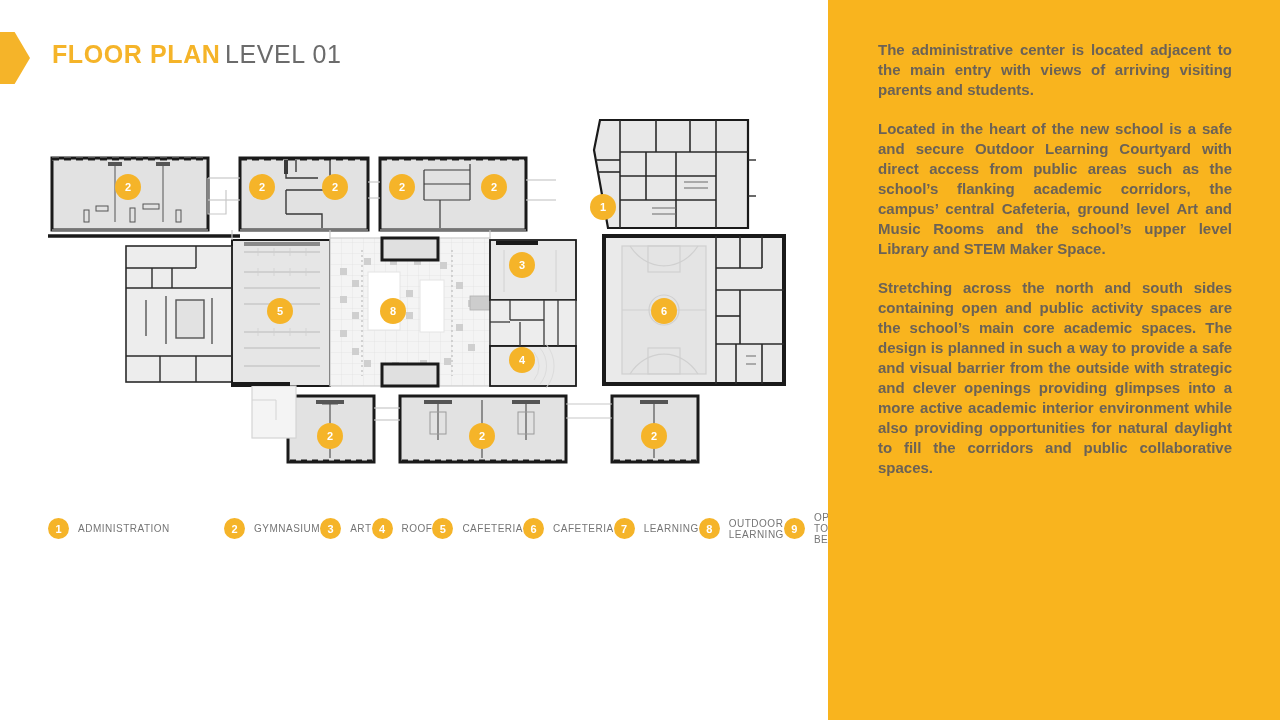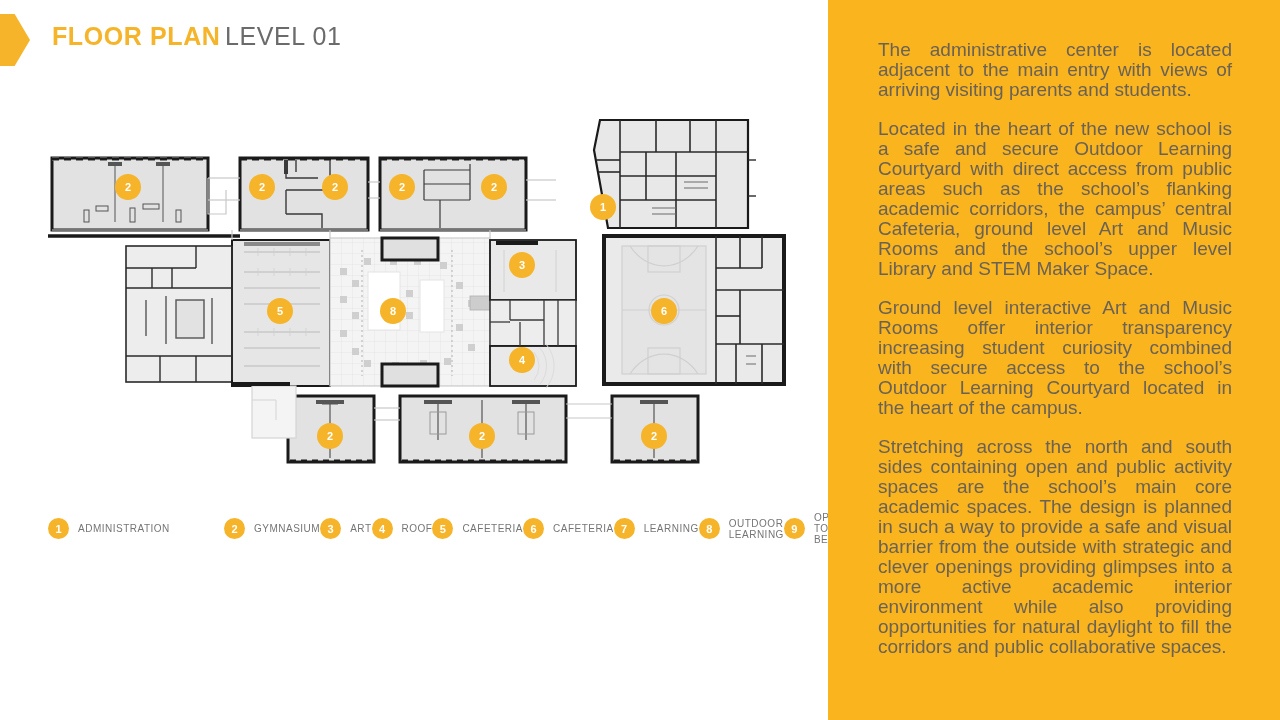--- a/index.html
+++ b/index.html
@@ -9,21 +9,21 @@
     height: 720px;
     background: #ffffff;
     font-family: "Liberation Sans", sans-serif;
     overflow: hidden;
     position: relative;
   }
 
   
   #header {
     position: absolute;
-    left: 0; top: 14px;
+    left: 0; top: 32px;
     width: 820px; height: 52px;
   }
   #header-arrow {
     position: absolute;
     left: -18px; top: 0;
     width: 48px; height: 52px;
     background: #f5b429;
     clip-path: polygon(0% 0%, 68% 0%, 100% 50%, 68% 100%, 0% 100%);
   }
   #title-wrap {
@@ -87,26 +87,26 @@
 
   
   #side-panel {
     position: absolute;
     right: 0; top: 0;
     width: 452px; height: 720px;
     background: #f9b41e;
     padding: 40px 48px 0 50px;
   }
   .para {
-    font-size: 19px;
+    font-size: 15px;
     line-height: 20px;
     color: #6b6256;
     text-align: justify;
     margin-bottom: 19px;
-    font-weight: normal;
+    font-weight: bold;
   }
   .para:last-child { margin-bottom: 0; }
 
   
   .mk-circ { fill: #f5b429; }
   .mk-txt {
     fill: #ffffff;
     font-family: "Liberation Sans", sans-serif;
     font-size: 11px;
     font-weight: bold;
@@ -517,15 +517,14 @@
     </div>
     <div class="legend-item">
       <div class="legend-dot">10</div>
       <div class="legend-label">ROOF AREA</div>
     </div>
   </div>
 
 <div id="side-panel">
     <div class="para">The administrative center is located adjacent to the main entry with views of arriving visiting parents and students.</div>
     <div class="para">Located in the heart of the new school is a safe and secure Outdoor Learning Courtyard with direct access from public areas such as the school’s flanking academic corridors, the campus’ central Cafeteria, ground level Art and Music Rooms and the school’s upper level Library and STEM Maker Space.</div>
-    <div class="para">Ground level interactive Art and Music Rooms offer interior transparency increasing student curiosity combined with secure access to the school’s Outdoor Learning Courtyard located in the heart of the campus.</div>
     <div class="para">Stretching across the north and south sides containing open and public activity spaces are the school’s main core academic spaces. The design is planned in such a way to provide a safe and visual barrier from the outside with strategic and clever openings providing glimpses into a more active academic interior environment while also providing opportunities for natural daylight to fill the corridors and public collaborative spaces.</div>
   </div>
 
 </body></html>

